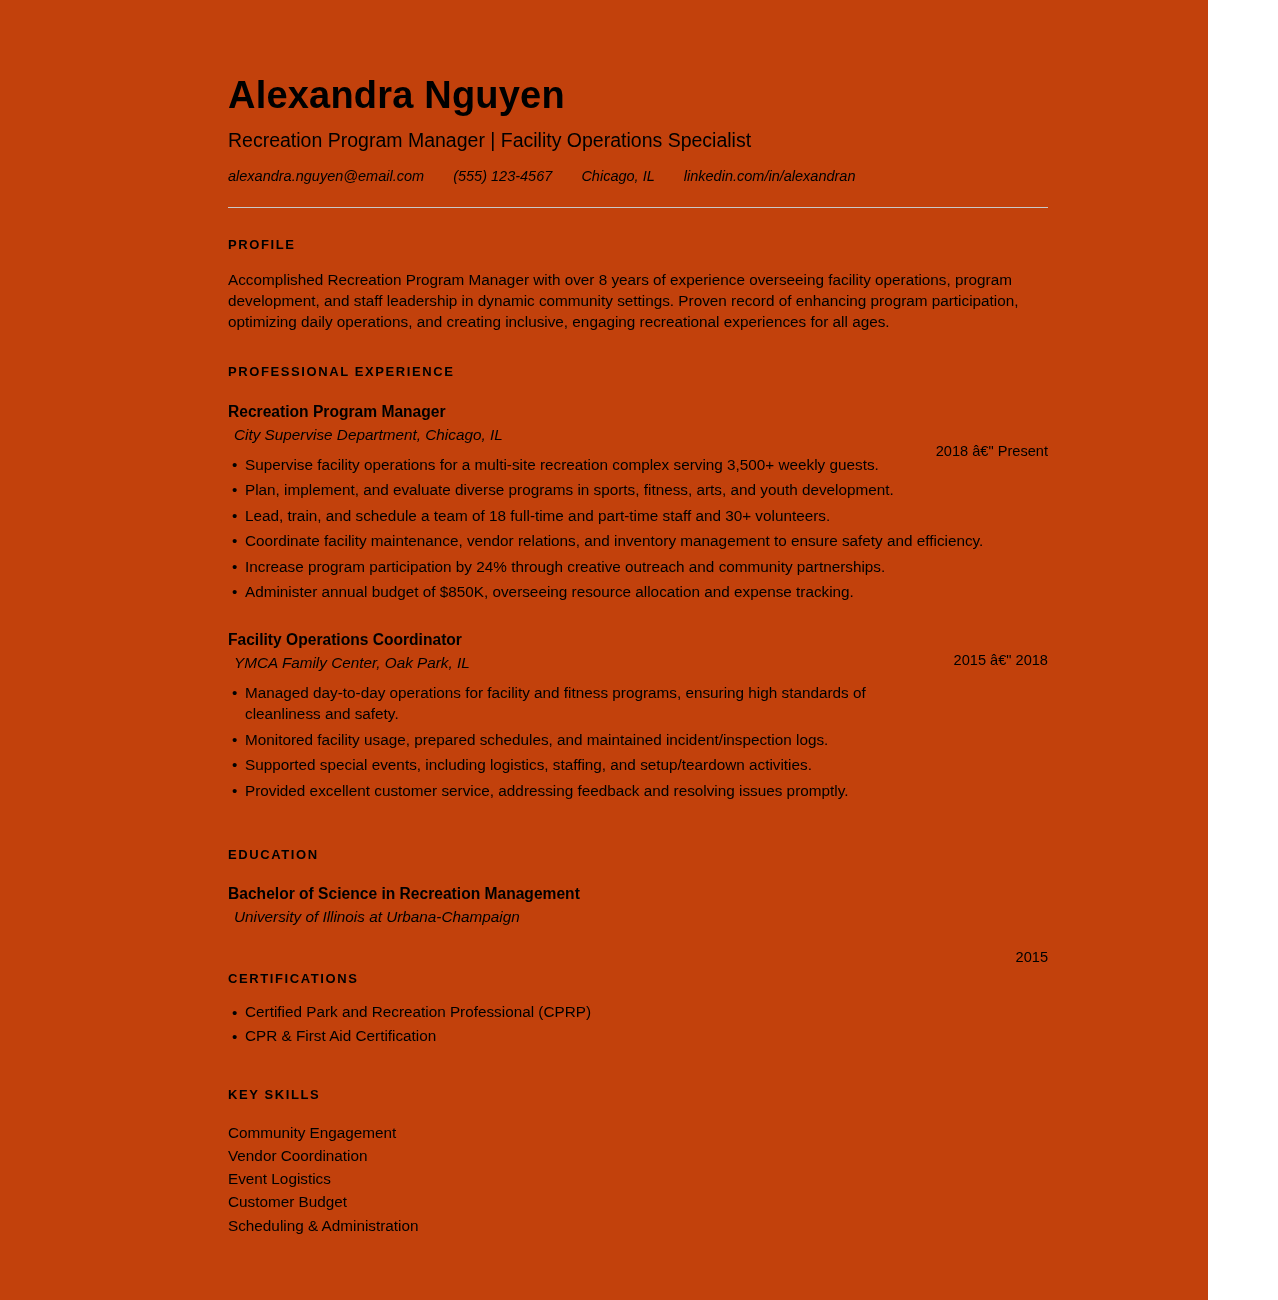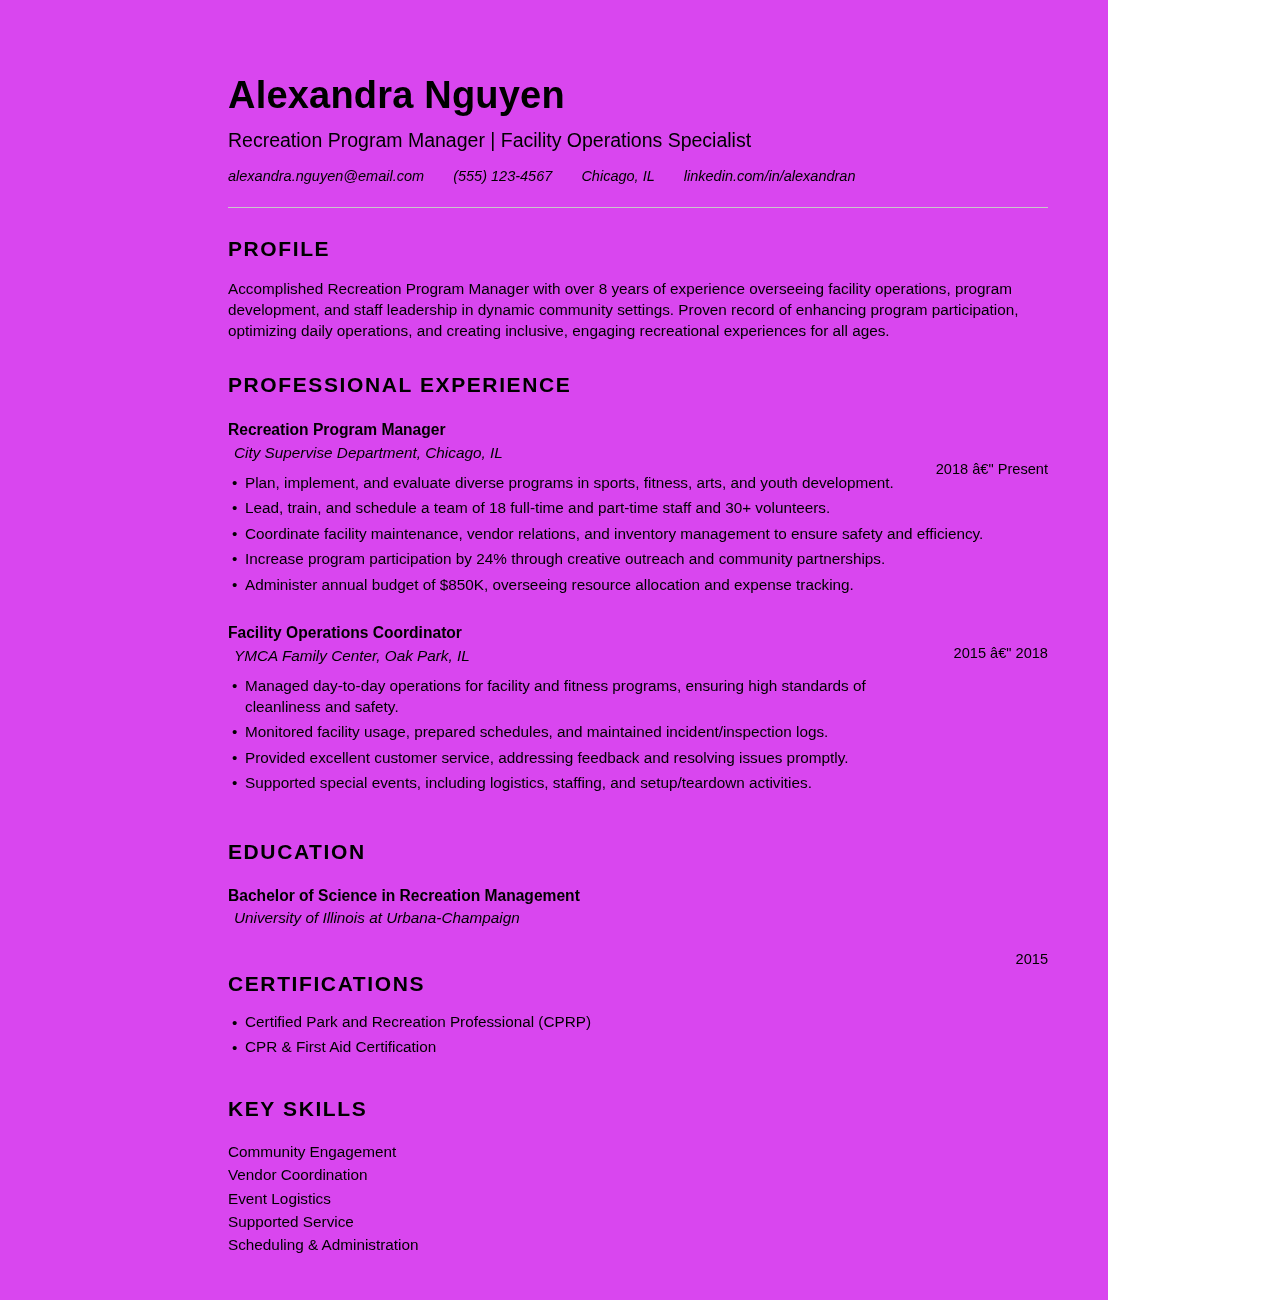--- a/index.html
+++ b/index.html
@@ -9,23 +9,23 @@
   }
   body {
     width: 1278px;
     height: 1300px;
     font-family: "Liberation Sans", sans-serif;
     color: #000000;
     -webkit-font-smoothing: antialiased;
   }
   .page {
     position: relative;
-    width: 1108px;
+    width: 1208px;
     height: 1300px;
-    background: #d946ef;
+    background: #c2410c;
     overflow: hidden;
   }
   .sheet {
     position: absolute;
     left: 228px;
     top: 0;
     width: 820px;
   }
 
   
@@ -64,21 +64,21 @@
     margin: 0;
     width: 820px;
     margin-top: 21px;
   }
 
   
   .section {
     margin: 0;
   }
   .section-title {
-    font-size: 21px;
+    font-size: 13px;
     font-weight: bold;
     letter-spacing: 1.6px;
     margin: 0;
     text-transform: uppercase;
   }
   .s-profile { padding-top: 29px; }
   .s-experience { padding-top: 32px; }
   .s-education { padding-top: 46px; }
   .s-certifications { padding-top: 45px; }
   .s-skills { padding-top: 40px; }
@@ -204,37 +204,38 @@
     </div>
 
     <div class="section s-experience">
       <h2 class="section-title">PROFESSIONAL EXPERIENCE</h2>
 
       <div class="entry">
         <p class="entry-title">Recreation Program Manager</p>
         <p class="entry-sub">City Supervise Department, Chicago, IL</p>
         <span class="entry-date date-exp-1">2018 â€" Present</span>
         <ul class="bullets wide">
+          <li>Supervise facility operations for a multi-site recreation complex serving 3,500+ weekly guests.</li>
           <li>Plan, implement, and evaluate diverse programs in sports, fitness, arts, and youth development.</li>
           <li>Lead, train, and schedule a team of 18 full-time and part-time staff and 30+ volunteers.</li>
           <li>Coordinate facility maintenance, vendor relations, and inventory management to ensure safety and efficiency.</li>
           <li>Increase program participation by 24% through creative outreach and community partnerships.</li>
           <li>Administer annual budget of $850K, overseeing resource allocation and expense tracking.</li>
         </ul>
       </div>
 
       <div class="entry">
         <p class="entry-title">Facility Operations Coordinator</p>
         <p class="entry-sub">YMCA Family Center, Oak Park, IL</p>
         <span class="entry-date date-exp-2">2015 â€" 2018</span>
         <ul class="bullets">
           <li>Managed day-to-day operations for facility and fitness programs, ensuring high standards of cleanliness and safety.</li>
           <li>Monitored facility usage, prepared schedules, and maintained incident/inspection logs.</li>
+          <li>Supported special events, including logistics, staffing, and setup/teardown activities.</li>
           <li>Provided excellent customer service, addressing feedback and resolving issues promptly.</li>
-          <li>Supported special events, including logistics, staffing, and setup/teardown activities.</li>
         </ul>
       </div>
     </div>
 
     <div class="section s-education">
       <h2 class="section-title">EDUCATION</h2>
       <div class="edu-entry">
         <p class="entry-title">Bachelor of Science in Recreation Management</p>
         <p class="entry-sub">University of Illinois at Urbana-Champaign</p>
         <span class="edu-date">2015</span>
@@ -249,20 +250,20 @@
       </ul>
     </div>
 
     <div class="section s-skills">
       <h2 class="section-title">KEY SKILLS</h2>
       <div class="skills-grid">
         <div class="skills-col">
           <div class="skill-item">Community Engagement</div>
           <div class="skill-item">Vendor Coordination</div>
           <div class="skill-item">Event Logistics</div>
-          <div class="skill-item">Supported Service</div>
+          <div class="skill-item">Customer Budget</div>
           <div class="skill-item">Scheduling &amp; Administration</div>
         </div>
       </div>
     </div>
 
   </div>
 </div>
 
 </body></html>

